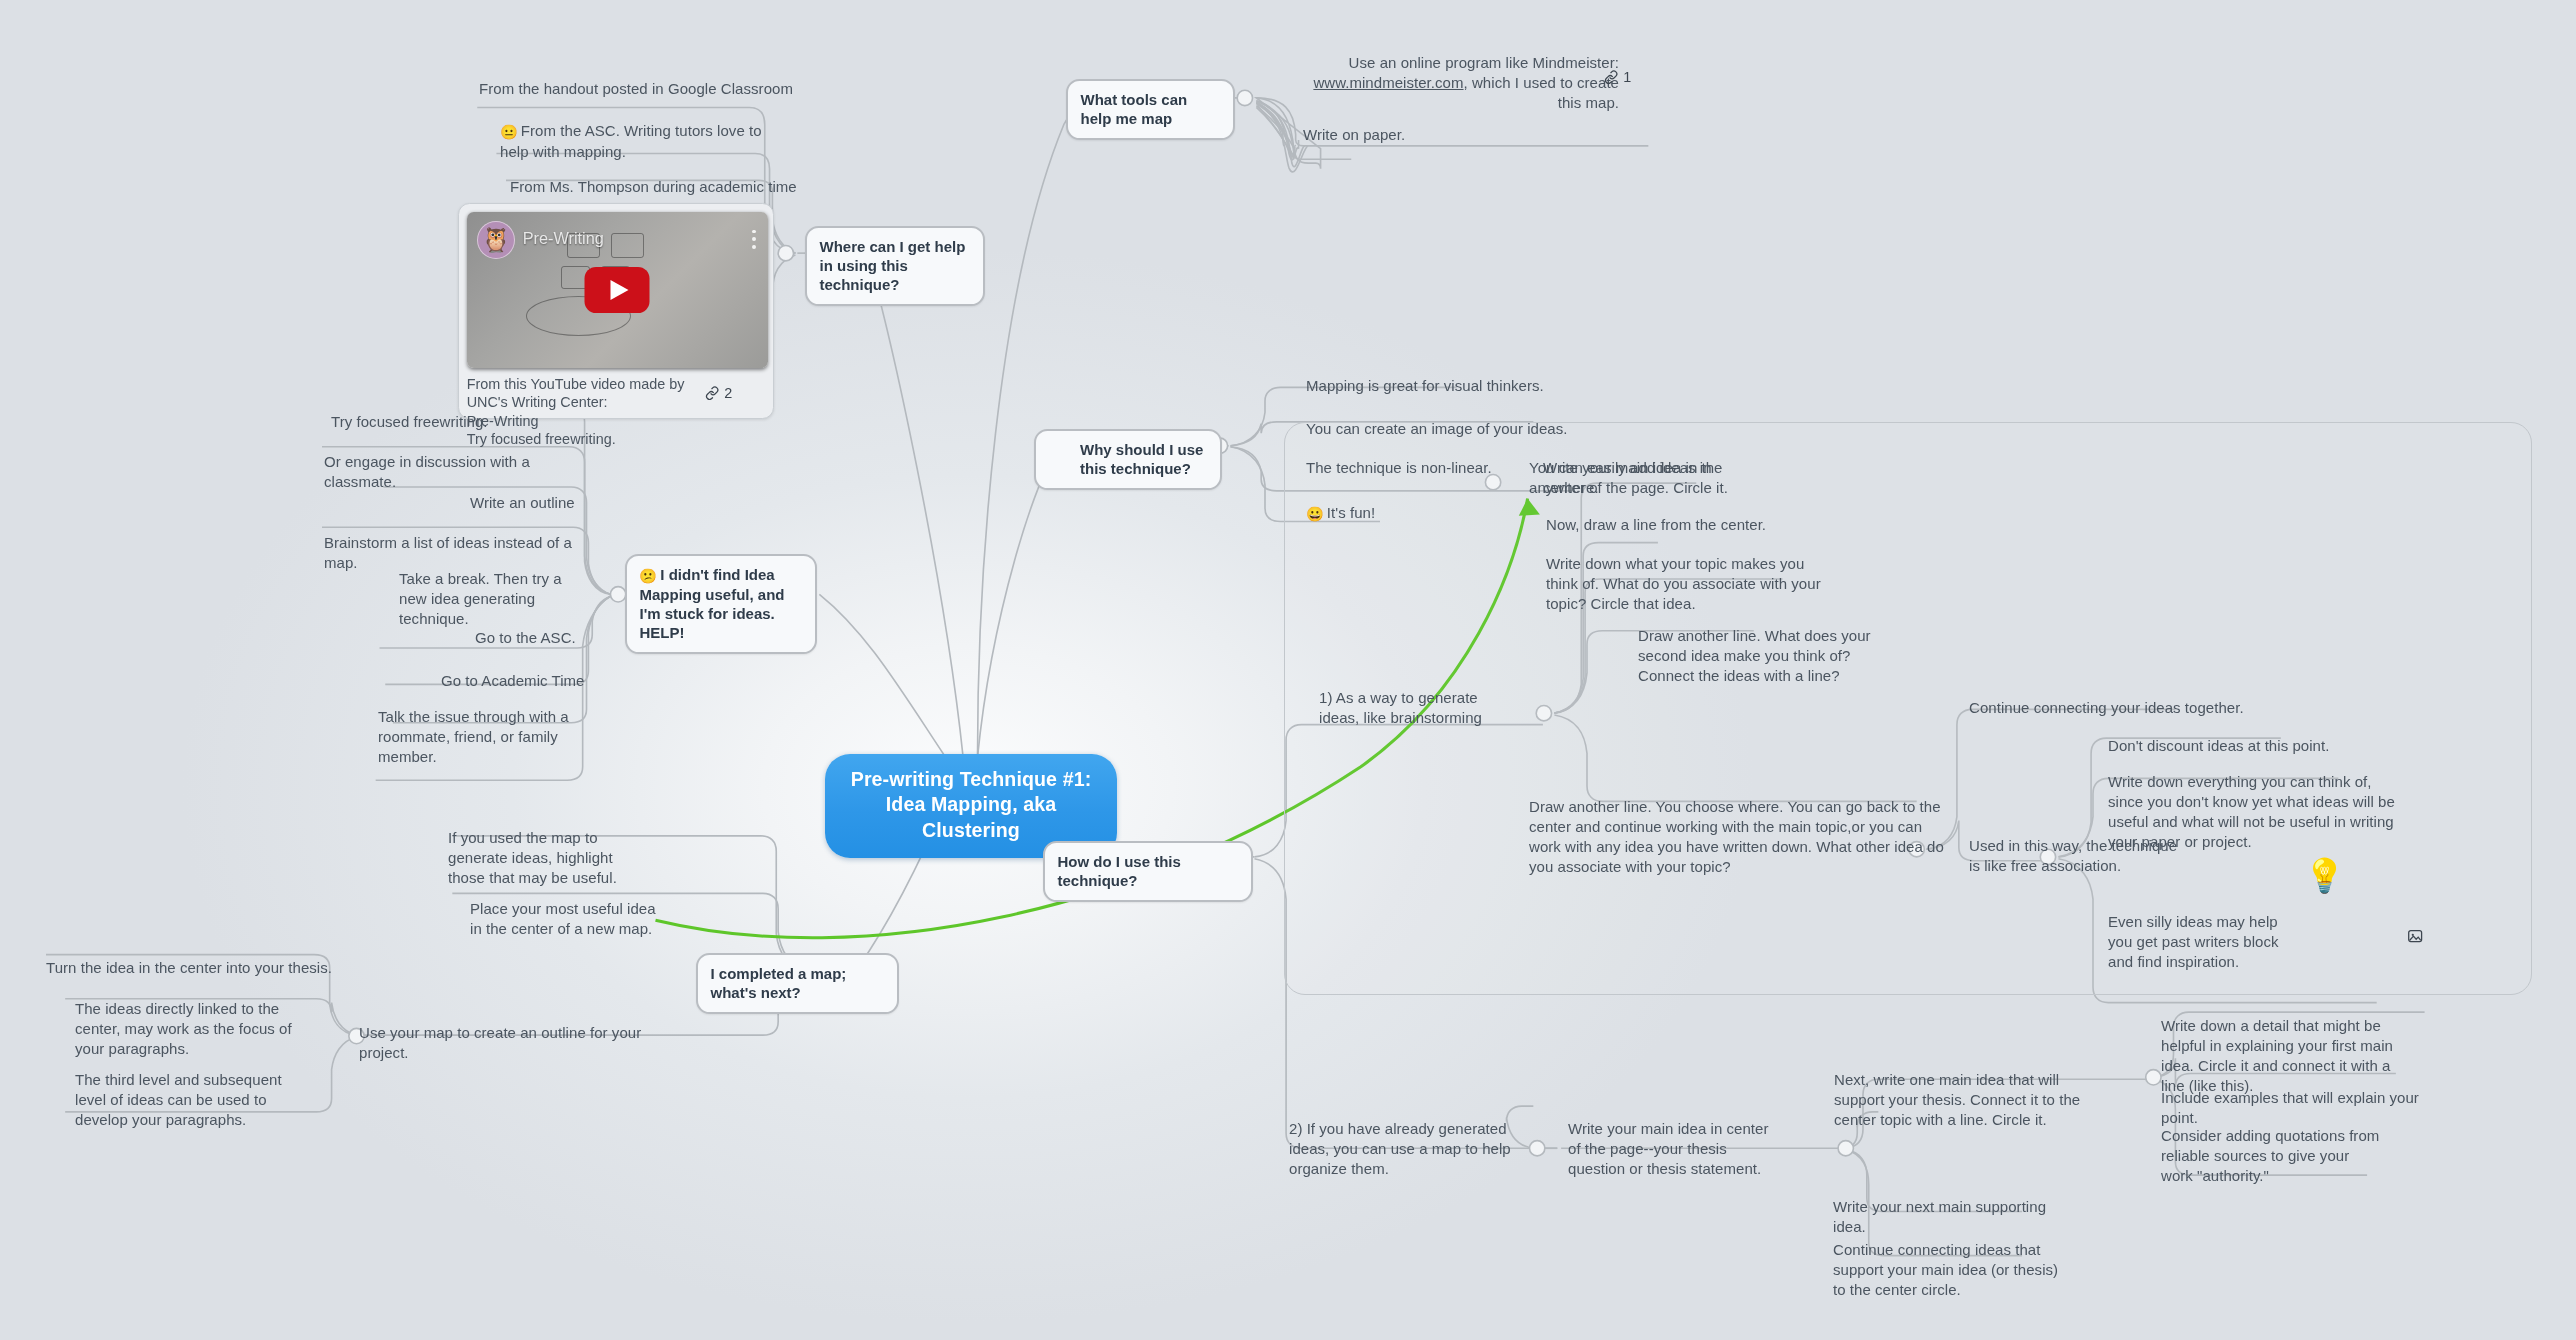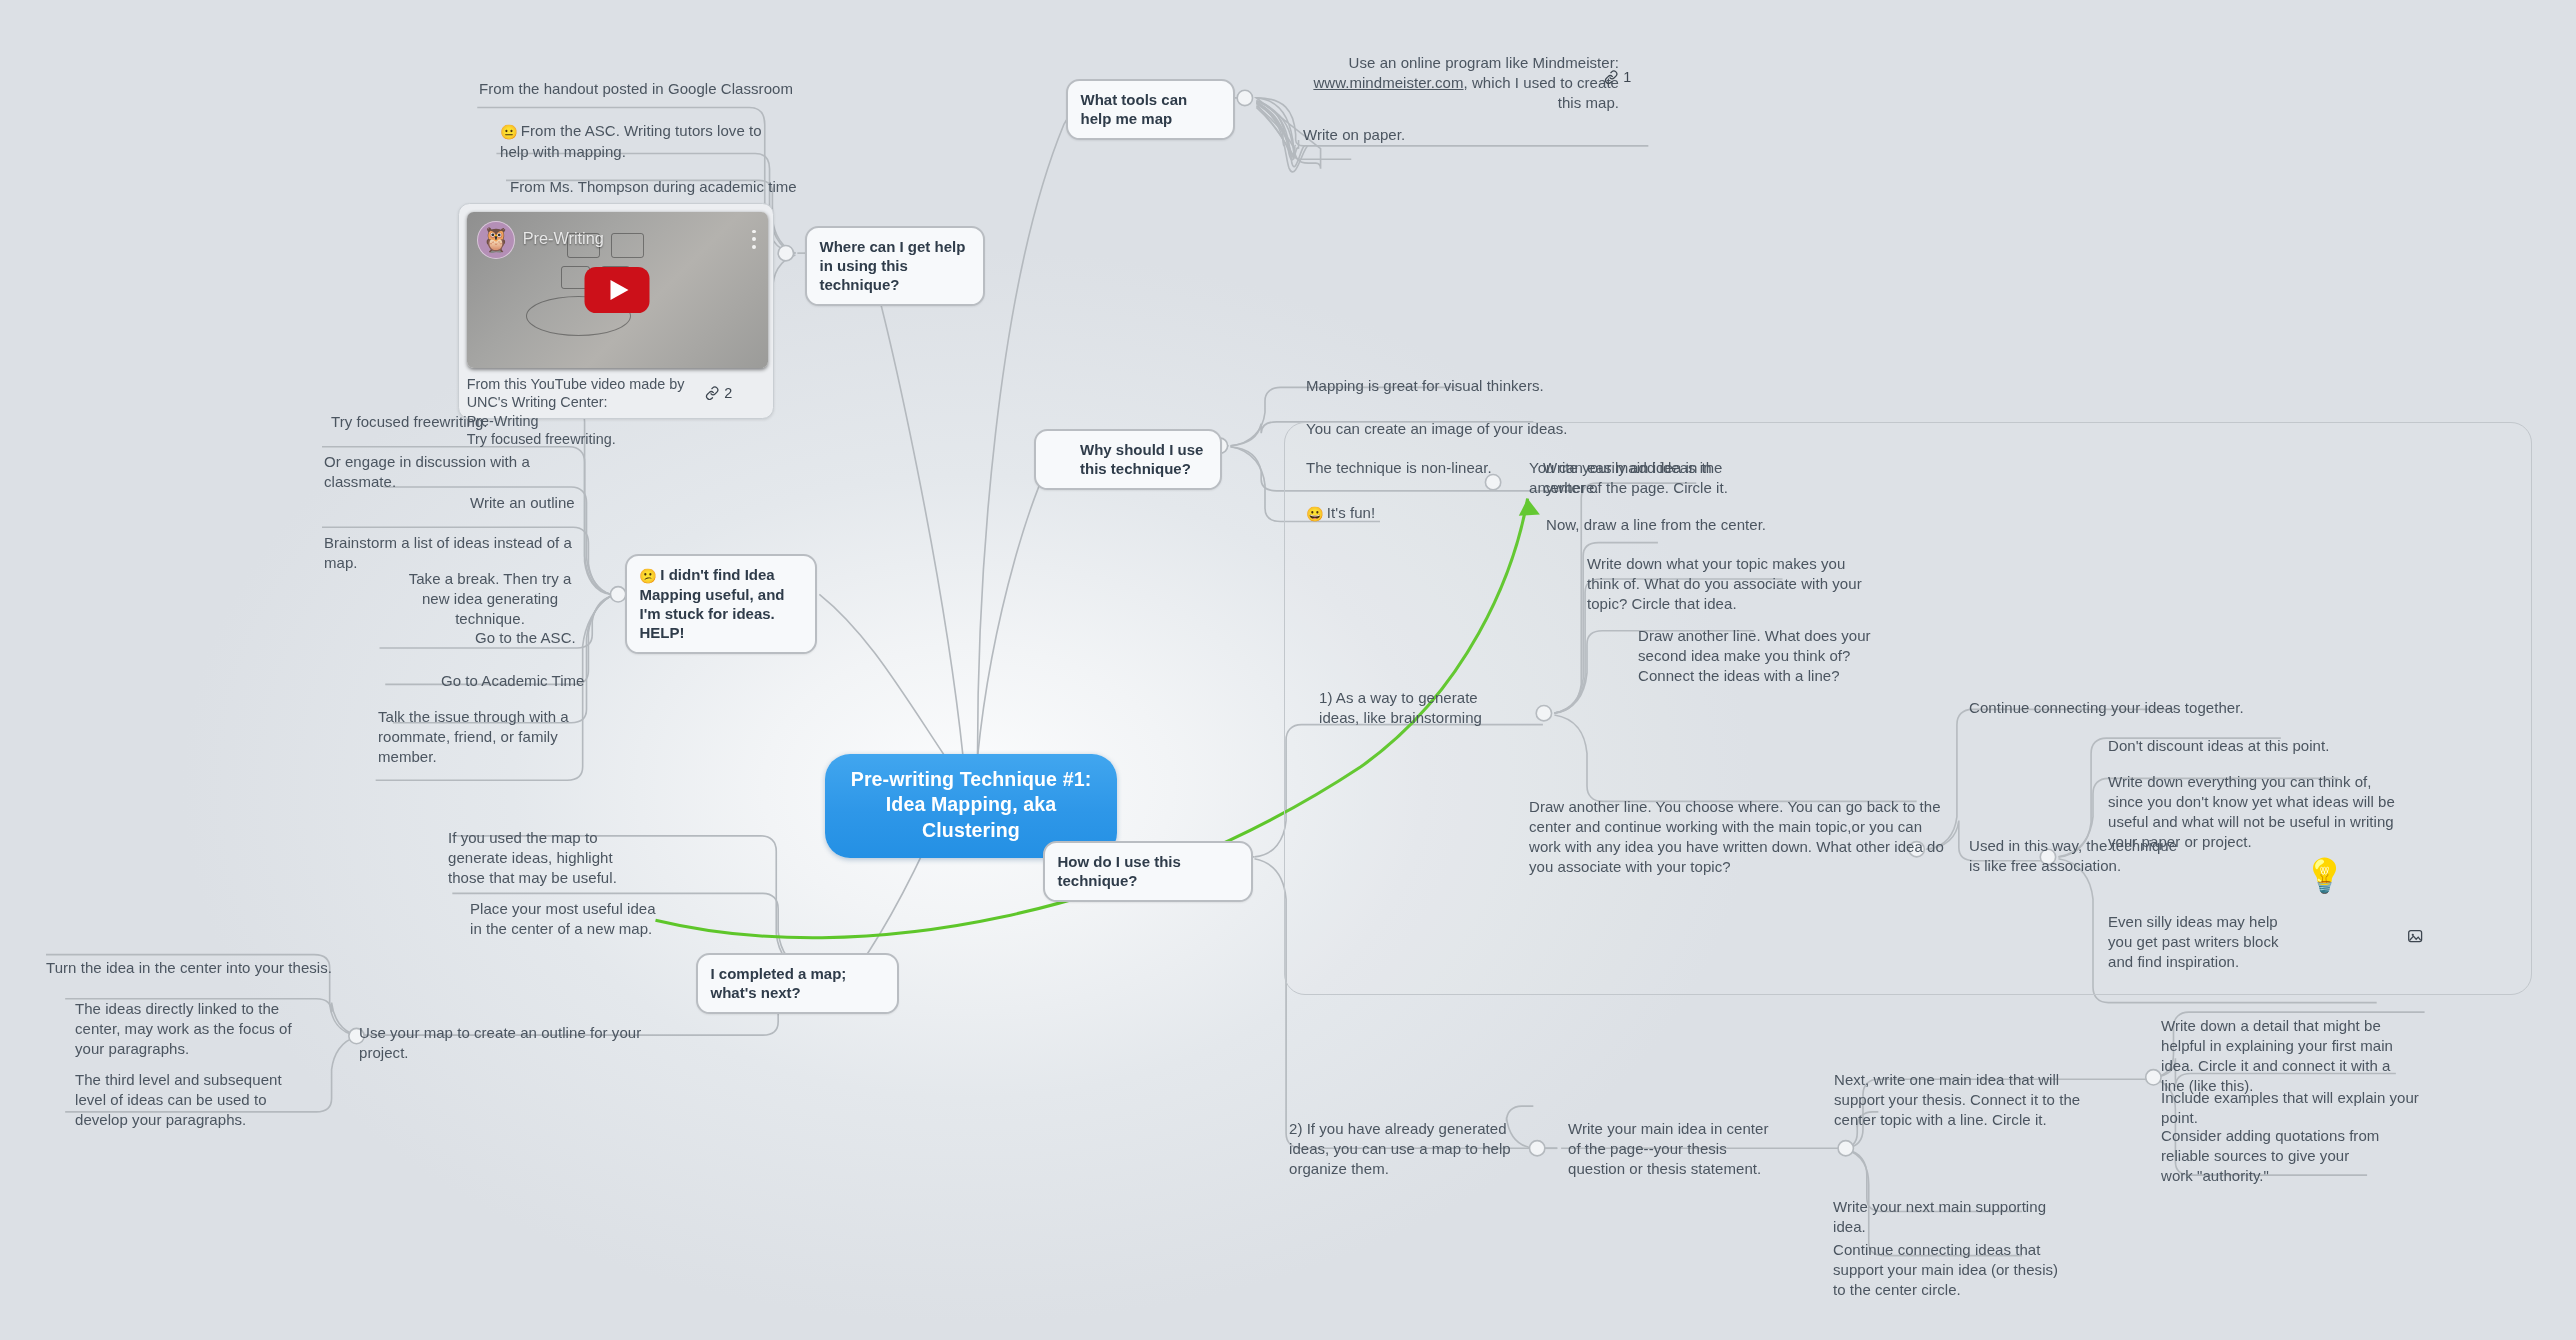--- a/index.html
+++ b/index.html
@@ -304,32 +304,32 @@
 
   <div class="leaf" style="left:1306px; top:376px; width:307px;">Mapping is great for visual thinkers.</div>
   <div class="leaf" style="left:1306px; top:419px; width:307px;">You can create an image of your ideas.</div>
   <div class="leaf" style="left:1306px; top:458px; width:240px;">The technique is non-linear.</div>
   <div class="leaf" style="left:1306px; top:503px; width:192px;"><span class="emoji">😀</span><span>It's fun!</span></div>
 
   <div class="leaf" style="left:331px; top:412px; width:249px;">Try focused freewriting.</div>
   <div class="leaf" style="left:324px; top:452px; width:259px;">Or engage in discussion with a classmate.</div>
   <div class="leaf" style="left:470px; top:493px; width:134px;">Write an outline</div>
   <div class="leaf" style="left:324px; top:533px; width:268px;">Brainstorm a list of ideas instead of a map.</div>
-  <div class="leaf" style="left:399px; top:569px; width:182px;text-align:center;">Take a break. Then try a new idea generating technique.</div>
+  <div class="leaf" style="left:399px; top:569px; width:182px;">Take a break. Then try a new idea generating technique.</div>
   <div class="leaf" style="left:475px; top:628px; width:115px;">Go to the ASC.</div>
   <div class="leaf" style="left:441px; top:671px; width:163px;">Go to Academic Time</div>
   <div class="leaf" style="left:378px; top:707px; width:192px;">Talk the issue through with a roommate, friend, or family member.</div>
 
   <div class="leaf" style="left:1319px; top:688px; width:201px;">1) As a way to generate ideas, like brainstorming</div>
 
   <div class="leaf" style="left:1529px; top:458px; width:220px;">You can easily add ideas in anywhere.</div>
   <div class="leaf" style="left:1543px; top:458px; width:211px;">Write your main idea in the center of the page. Circle it.</div>
 
   <div class="leaf" style="left:1546px; top:515px; width:249px;">Now, draw a line from the center.</div>
-  <div class="leaf" style="left:1546px; top:554px; width:278px;margin-left:41px;">Write down what your topic makes you think of. What do you associate with your topic? Circle that idea.</div>
+  <div class="leaf" style="left:1546px; top:554px; width:278px;">Write down what your topic makes you think of. What do you associate with your topic? Circle that idea.</div>
   <div class="leaf" style="left:1638px; top:626px; width:268px;">Draw another line.  What does your second idea make you think of? Connect the ideas with a line?</div>
   <div class="leaf" style="left:1529px; top:797px; width:422px;">Draw another line.  You choose where. You can go back to the center and continue working with the main topic,or you can work with any idea you have written down. What other idea do you associate with your topic?</div>
 
   <div class="leaf" style="left:1969px; top:698px; width:278px;">Continue connecting your ideas together.</div>
   <div class="leaf" style="left:1969px; top:836px; width:211px;">Used in this way, the technique is like free association.</div>
 
   <div class="leaf" style="left:2108px; top:736px; width:268px;">Don't discount ideas at this point.</div>
   <div class="leaf" style="left:2108px; top:772px; width:299px;">Write down everything you can think of, since you don't know yet what ideas will be useful and what will not be useful in writing your paper or project.</div>
 
   <div class="bulb" style="left:2304px; top:859px;">💡</div>

